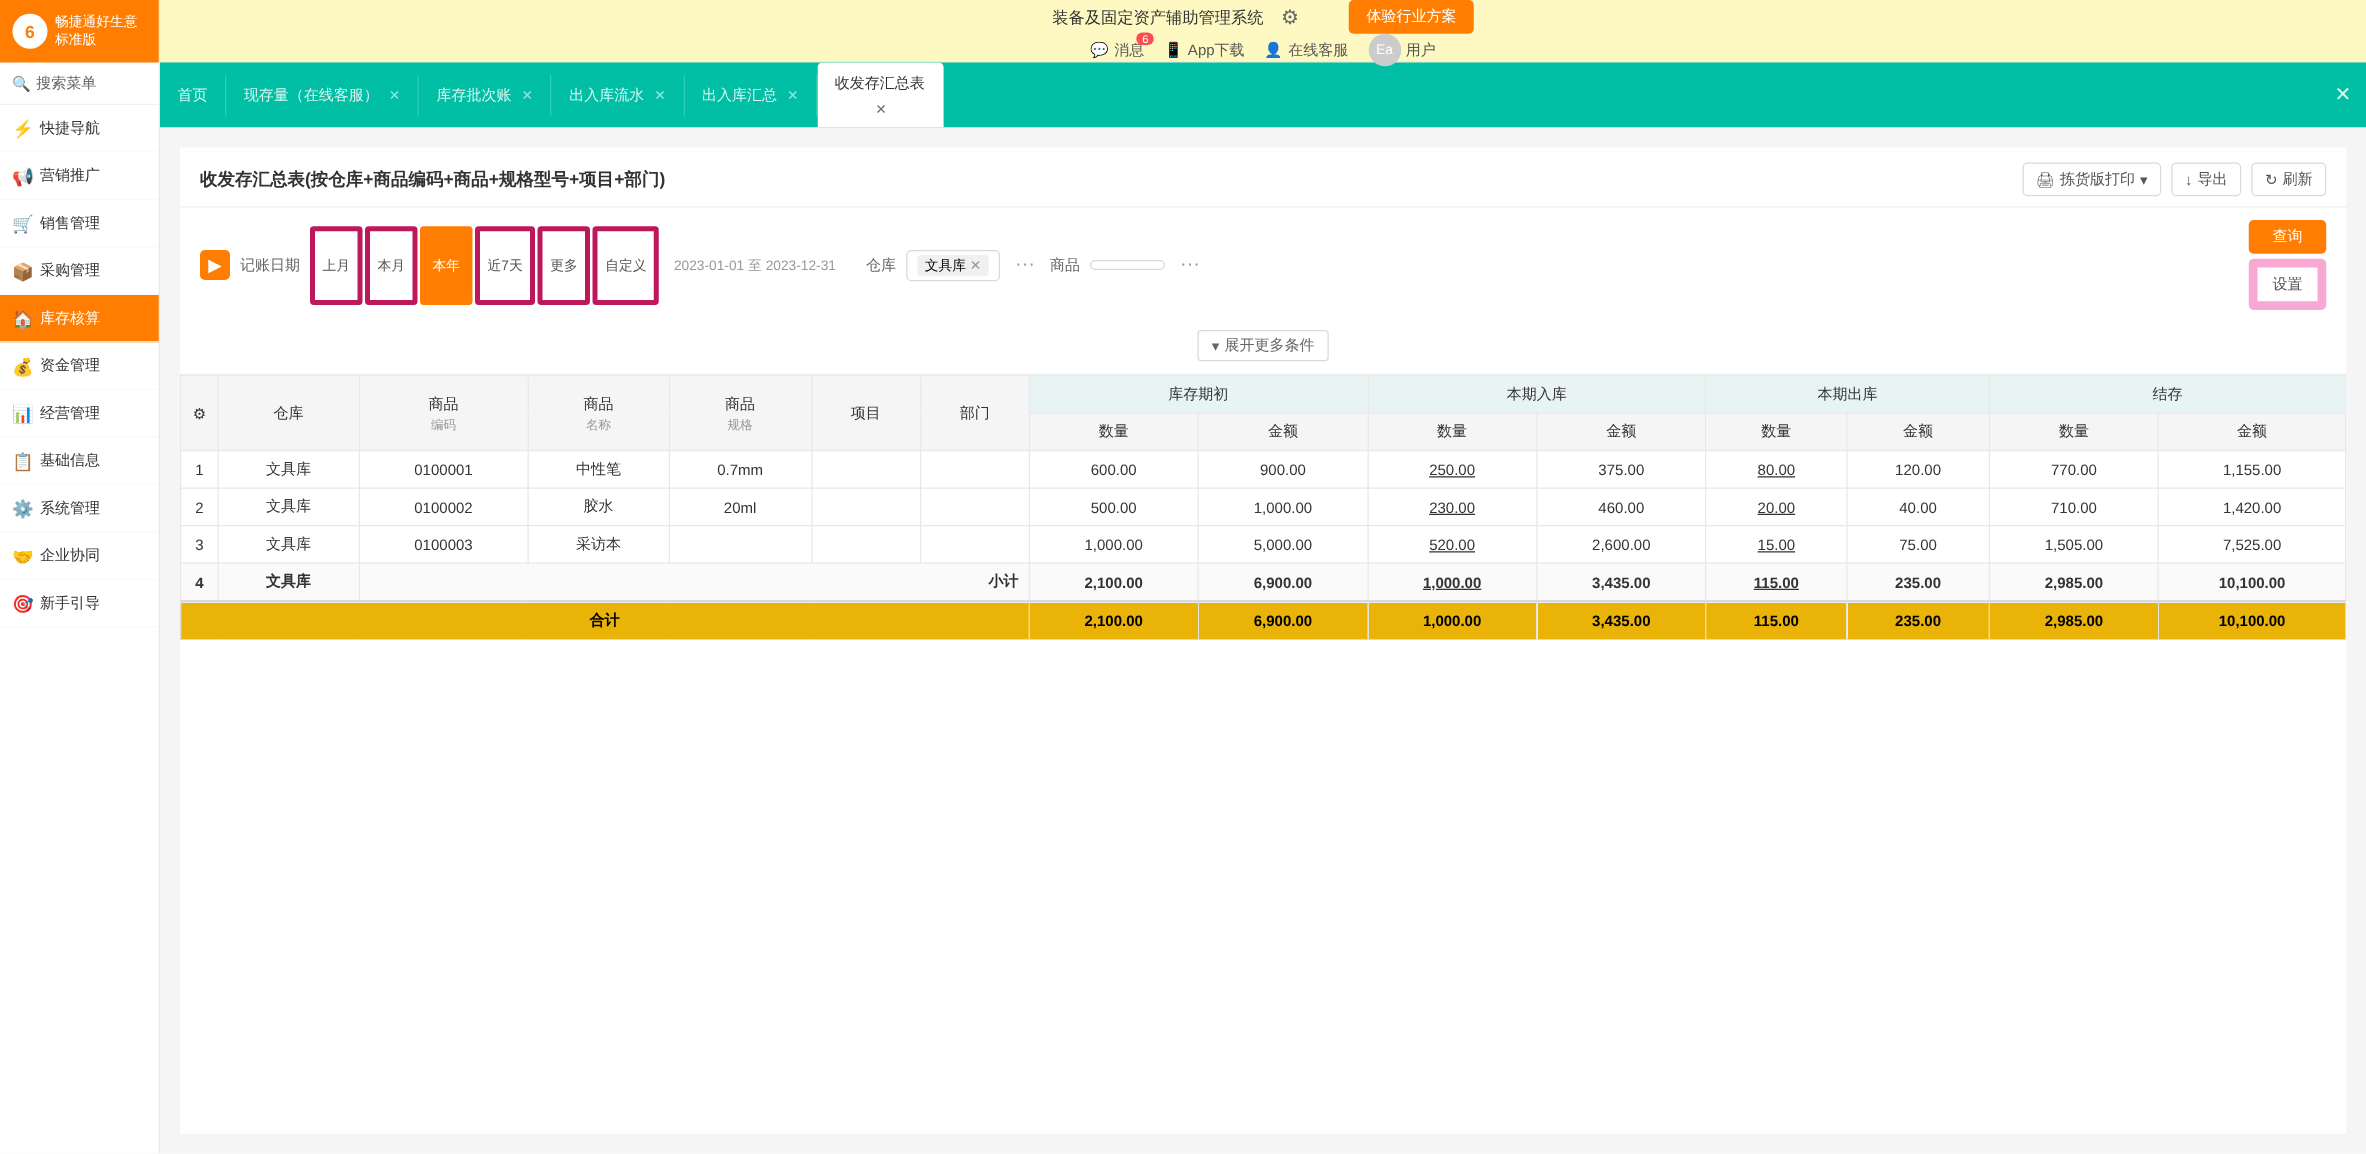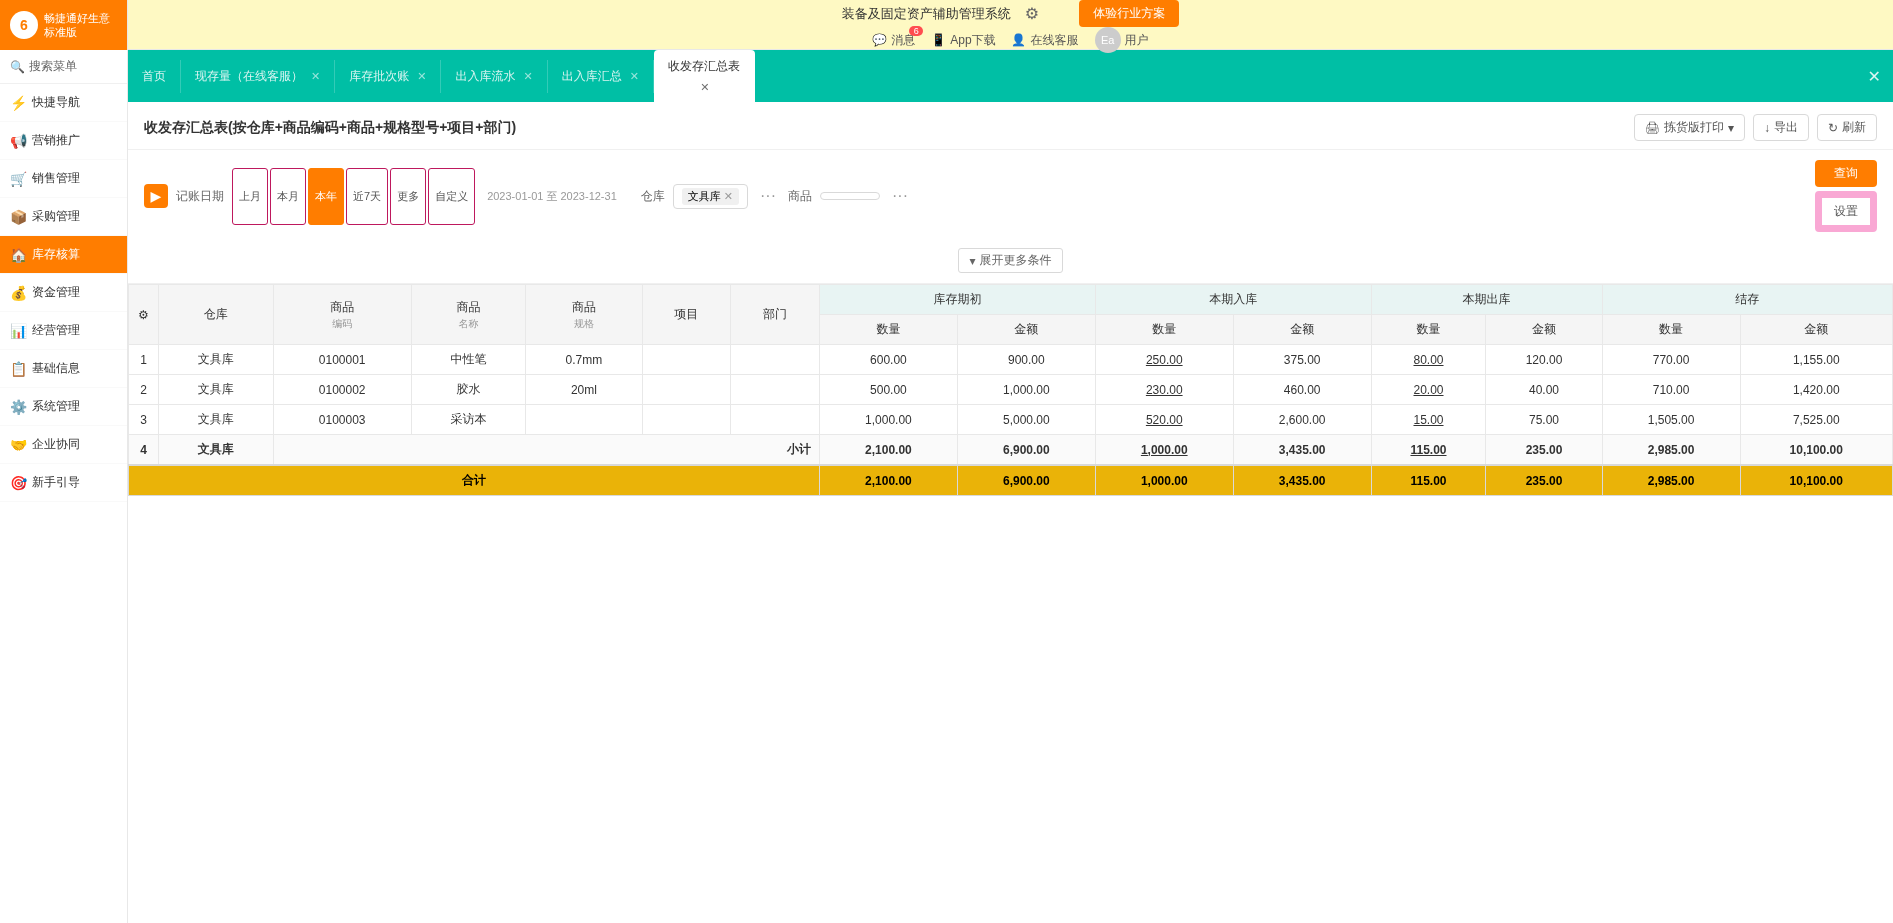--- a/index.html
+++ b/index.html
@@ -34,35 +34,35 @@
     .tab-bar { background: #00bfa5; display: flex; align-items: center; padding: 0; min-height: 36px; }
     .tab-item { padding: 8px 14px; color: rgba(255,255,255,0.85); cursor: pointer; font-size: 12px; display: flex; align-items: center; gap: 6px; border-right: 1px solid rgba(255,255,255,0.2); white-space: nowrap; }
     .tab-item.active { background: #fff; color: #333; border-radius: 4px 4px 0 0; flex-direction: column; }
     .tab-close { font-size: 11px; opacity: 0.7; margin-left: 2px; }
     .tab-bar-close { margin-left: auto; padding: 8px 12px; color: rgba(255,255,255,0.85); cursor: pointer; font-size: 16px; }
 
     
     .content { flex: 1; background: #f5f5f5; overflow: auto; padding: 0; display: flex; flex-direction: column; }
 
     
-    .page-container { background: #fff; margin: 0; flex: 1; display: flex; flex-direction: column; }
+    .page-container { background: #fff; margin: 16px; flex: 1; display: flex; flex-direction: column; }
 
     
     .page-header { padding: 12px 16px 8px; border-bottom: 1px solid #f0f0f0; display: flex; align-items: center; justify-content: space-between; }
     .page-title { font-size: 14px; font-weight: bold; color: #333; }
     .page-header-actions { display: flex; align-items: center; gap: 8px; }
     .action-btn { border: 1px solid #d9d9d9; background: #fff; padding: 4px 10px; border-radius: 4px; cursor: pointer; font-size: 12px; color: #555; display: flex; align-items: center; gap: 4px; }
 
     
     .filter-bar { padding: 10px 16px; border-bottom: 1px solid #f0f0f0; display: flex; align-items: center; gap: 12px; flex-wrap: wrap; }
     .filter-row { display: flex; align-items: center; gap: 8px; width: 100%; }
     .filter-expand-btn { width: 24px; height: 24px; background: #ff7d00; color: #fff; border-radius: 4px; display: flex; align-items: center; justify-content: center; cursor: pointer; font-size: 14px; flex-shrink: 0; }
     .filter-label { color: #666; font-size: 12px; white-space: nowrap; }
     .filter-date-btns { display: flex; align-items: center; gap: 2px; }
-    .date-btn { padding: 20px 6px; border: 1px solid #be185d; border-radius: 3px; cursor: pointer; font-size: 11px; color: #555; background: #fff; }
+    .date-btn { padding: 20px 6px; border: 4px solid #be185d; border-radius: 3px; cursor: pointer; font-size: 11px; color: #555; background: #fff; }
     .date-btn.active { background: #ff7d00; color: #fff; border-color: #ff7d00; }
     .date-range { font-size: 11px; color: #999; margin-left: 4px; }
     .filter-warehouse { display: flex; align-items: center; gap: 4px; border: 1px solid #d9d9d9; border-radius: 4px; padding: 3px 8px; background: #fff; }
     .warehouse-tag { background: #f0f0f0; padding: 1px 6px; border-radius: 3px; font-size: 11px; display: flex; align-items: center; gap: 3px; }
     .warehouse-tag-close { cursor: pointer; color: #999; }
     .filter-dots { color: #999; font-size: 16px; cursor: pointer; margin: 0 4px; }
     .filter-goods-label { color: #666; font-size: 12px; }
     .expand-more-btn { color: #666; font-size: 12px; cursor: pointer; display: flex; align-items: center; gap: 4px; border: 1px solid #d9d9d9; border-radius: 3px; padding: 3px 10px; }
 
     

